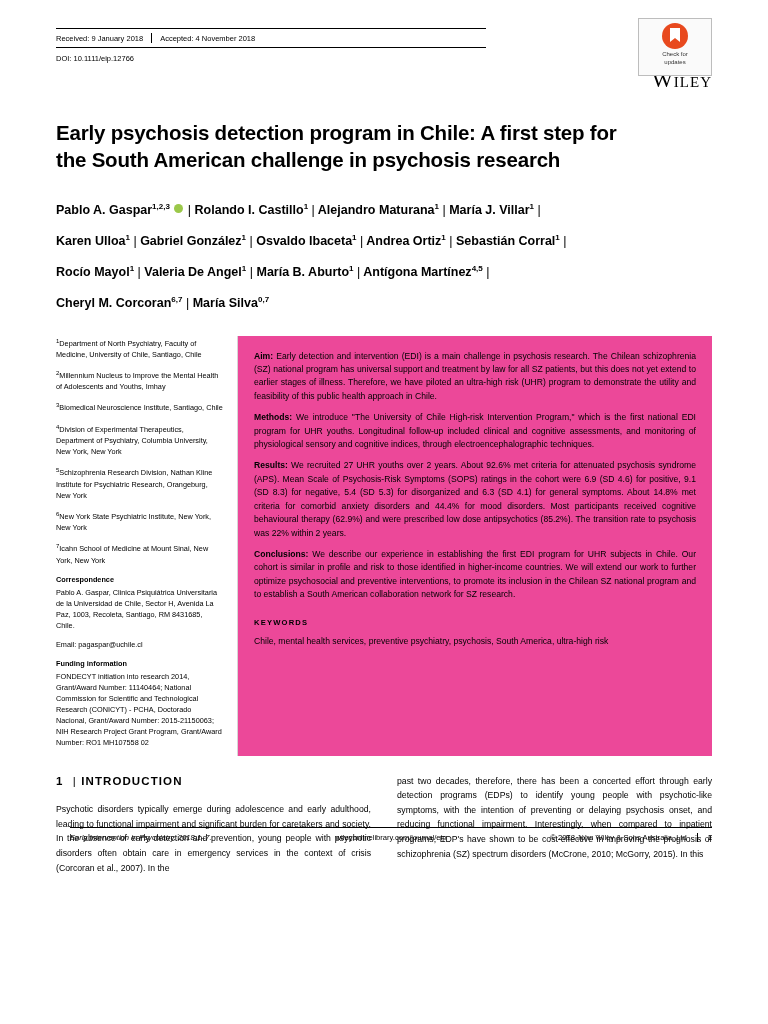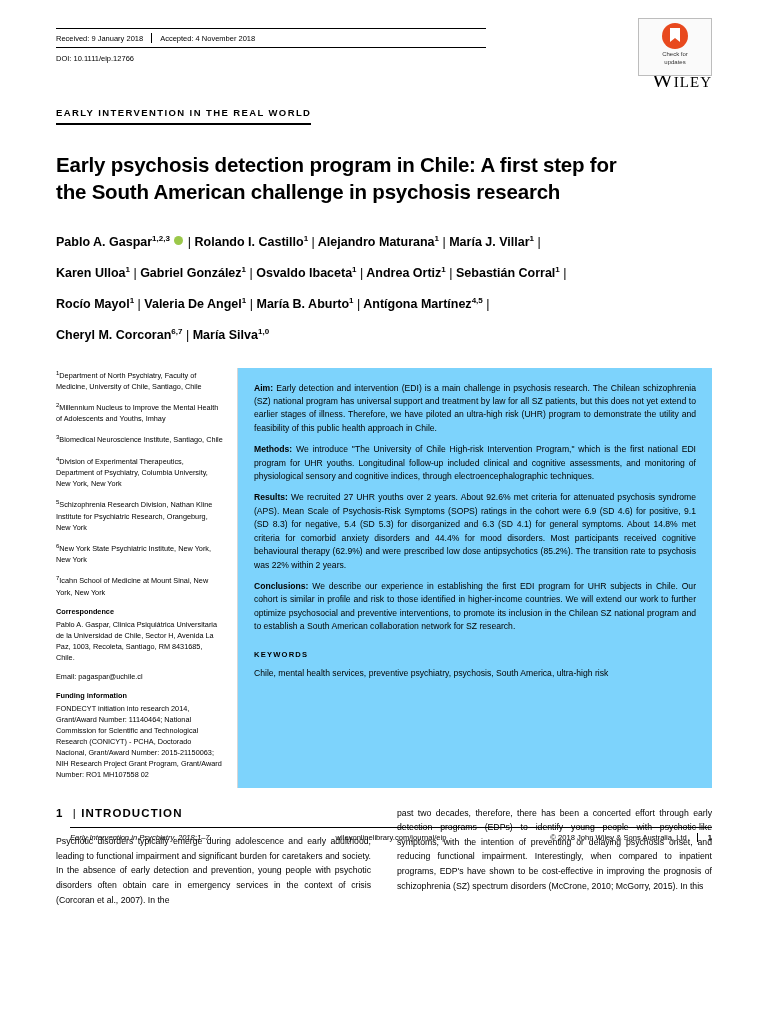--- a/index.html
+++ b/index.html
@@ -142,21 +142,21 @@
   }
   .left-col p { margin: 0 0 8px 0; }
   .left-col sup { font-size: 6px; }
   .left-col .hd {
     font-weight: bold;
     margin-bottom: 2px;
   }
 
   .abstract {
     flex: 1;
-    background: #7dd3fc;
+    background: #ec4899;
     padding: 14px 16px 16px 16px;
     box-sizing: border-box;
     font-size: 8.6px;
     line-height: 13.4px;
     text-align: justify;
   }
   .abstract p { margin: 0 0 8px 0; }
   .abstract b { font-weight: bold; }
   .kw-head {
     font-size: 7.6px;
@@ -230,21 +230,20 @@
 
   
   <div class="badge">
     <div class="circ"></div>
     <div class="lbl">Check for</div>
     <div class="lbl">updates</div>
   </div>
 
   <div class="wiley">Wiley</div>
 
-  <div class="section-flag">EARLY INTERVENTION IN THE REAL WORLD</div>
 
   <h1 class="title">
     <span>Early psychosis detection program in Chile: A first step for</span><br>
     <span>the South American challenge in psychosis research</span>
   </h1>
 
   <div class="authors">
     <div>
       <span>Pablo A. Gaspar</span><sup>1,2,3</sup>
       <span class="orcid"></span>
@@ -274,21 +273,21 @@
       <span>Valeria De Angel</span><sup>1</sup>
       <span class="bar">|</span>
       <span>María B. Aburto</span><sup>1</sup>
       <span class="bar">|</span>
       <span>Antígona Martínez</span><sup>4,5</sup>
       <span class="bar">|</span>
     </div>
     <div>
       <span>Cheryl M. Corcoran</span><sup>6,7</sup>
       <span class="bar">|</span>
-      <span>María Silva</span><sup>1,0</sup>
+      <span>María Silva</span><sup>0,7</sup>
     </div>
   </div>
 
   <div class="cols">
 
     <div class="left-col">
       <p><sup>1</sup><span>Department of North Psychiatry, Faculty of Medicine, University of Chile, Santiago, Chile</span></p>
       <p><sup>2</sup><span>Millennium Nucleus to Improve the Mental Health of Adolescents and Youths, Imhay</span></p>
       <p><sup>3</sup><span>Biomedical Neuroscience Institute, Santiago, Chile</span></p>
       <p><sup>4</sup><span>Division of Experimental Therapeutics, Department of Psychiatry, Columbia University, New York, New York</span></p>

